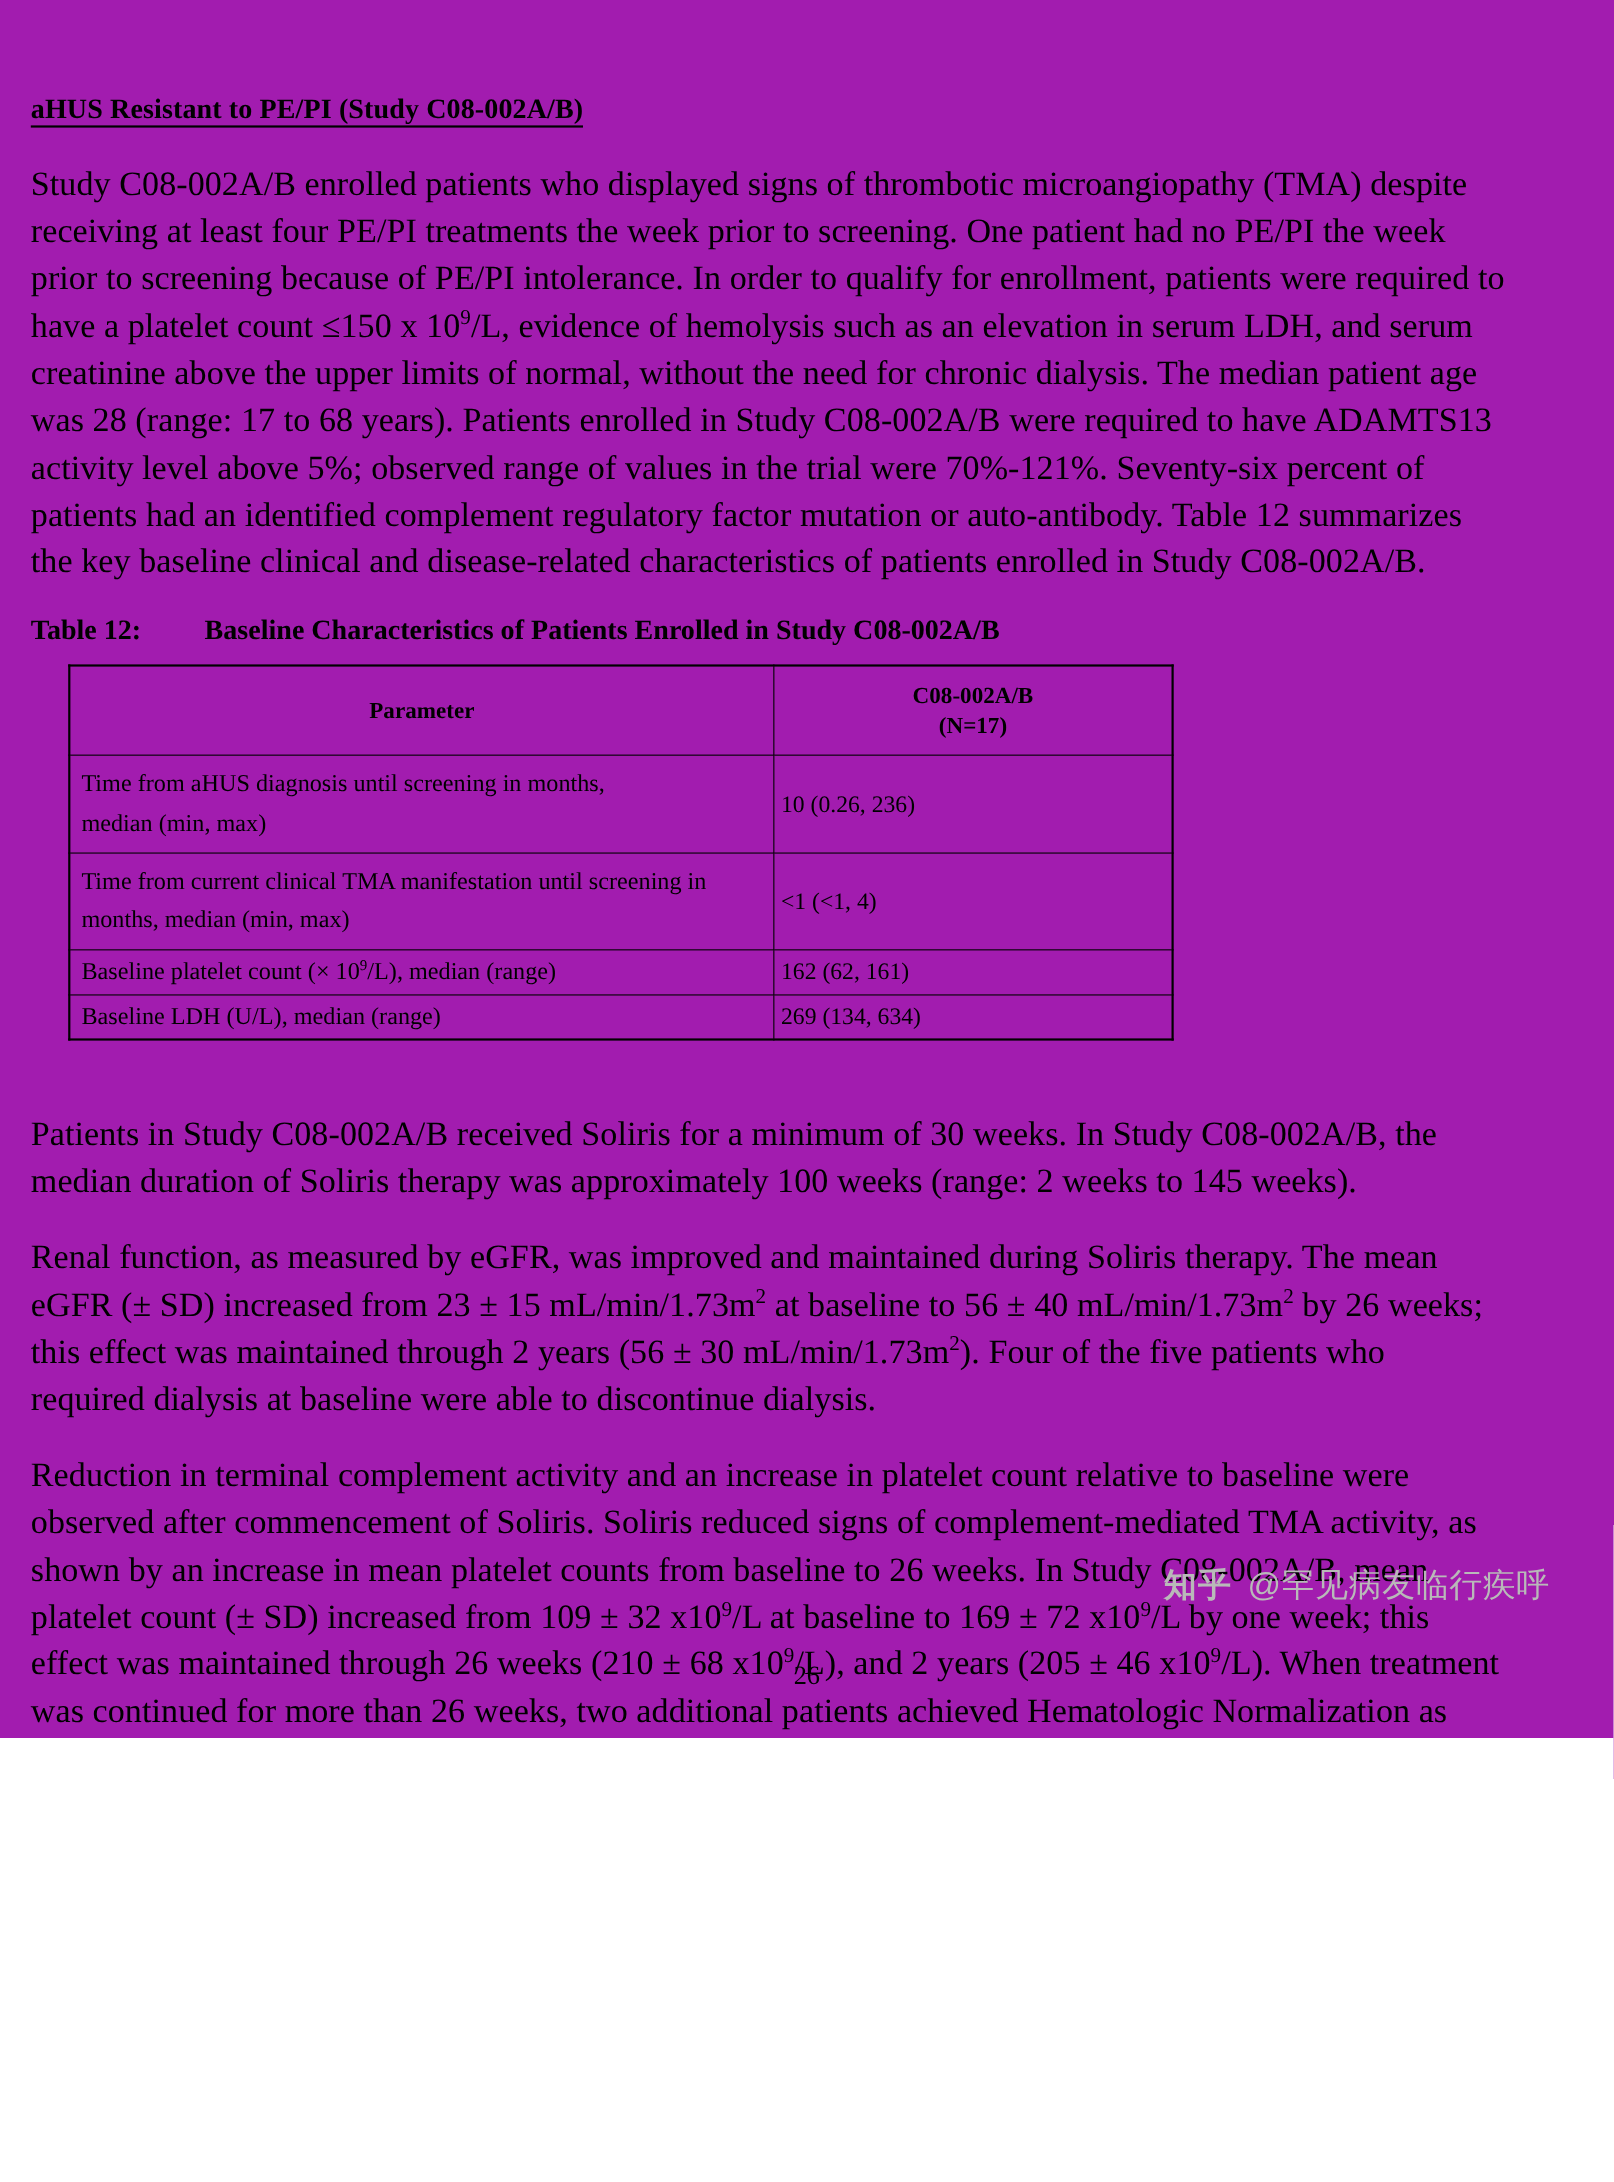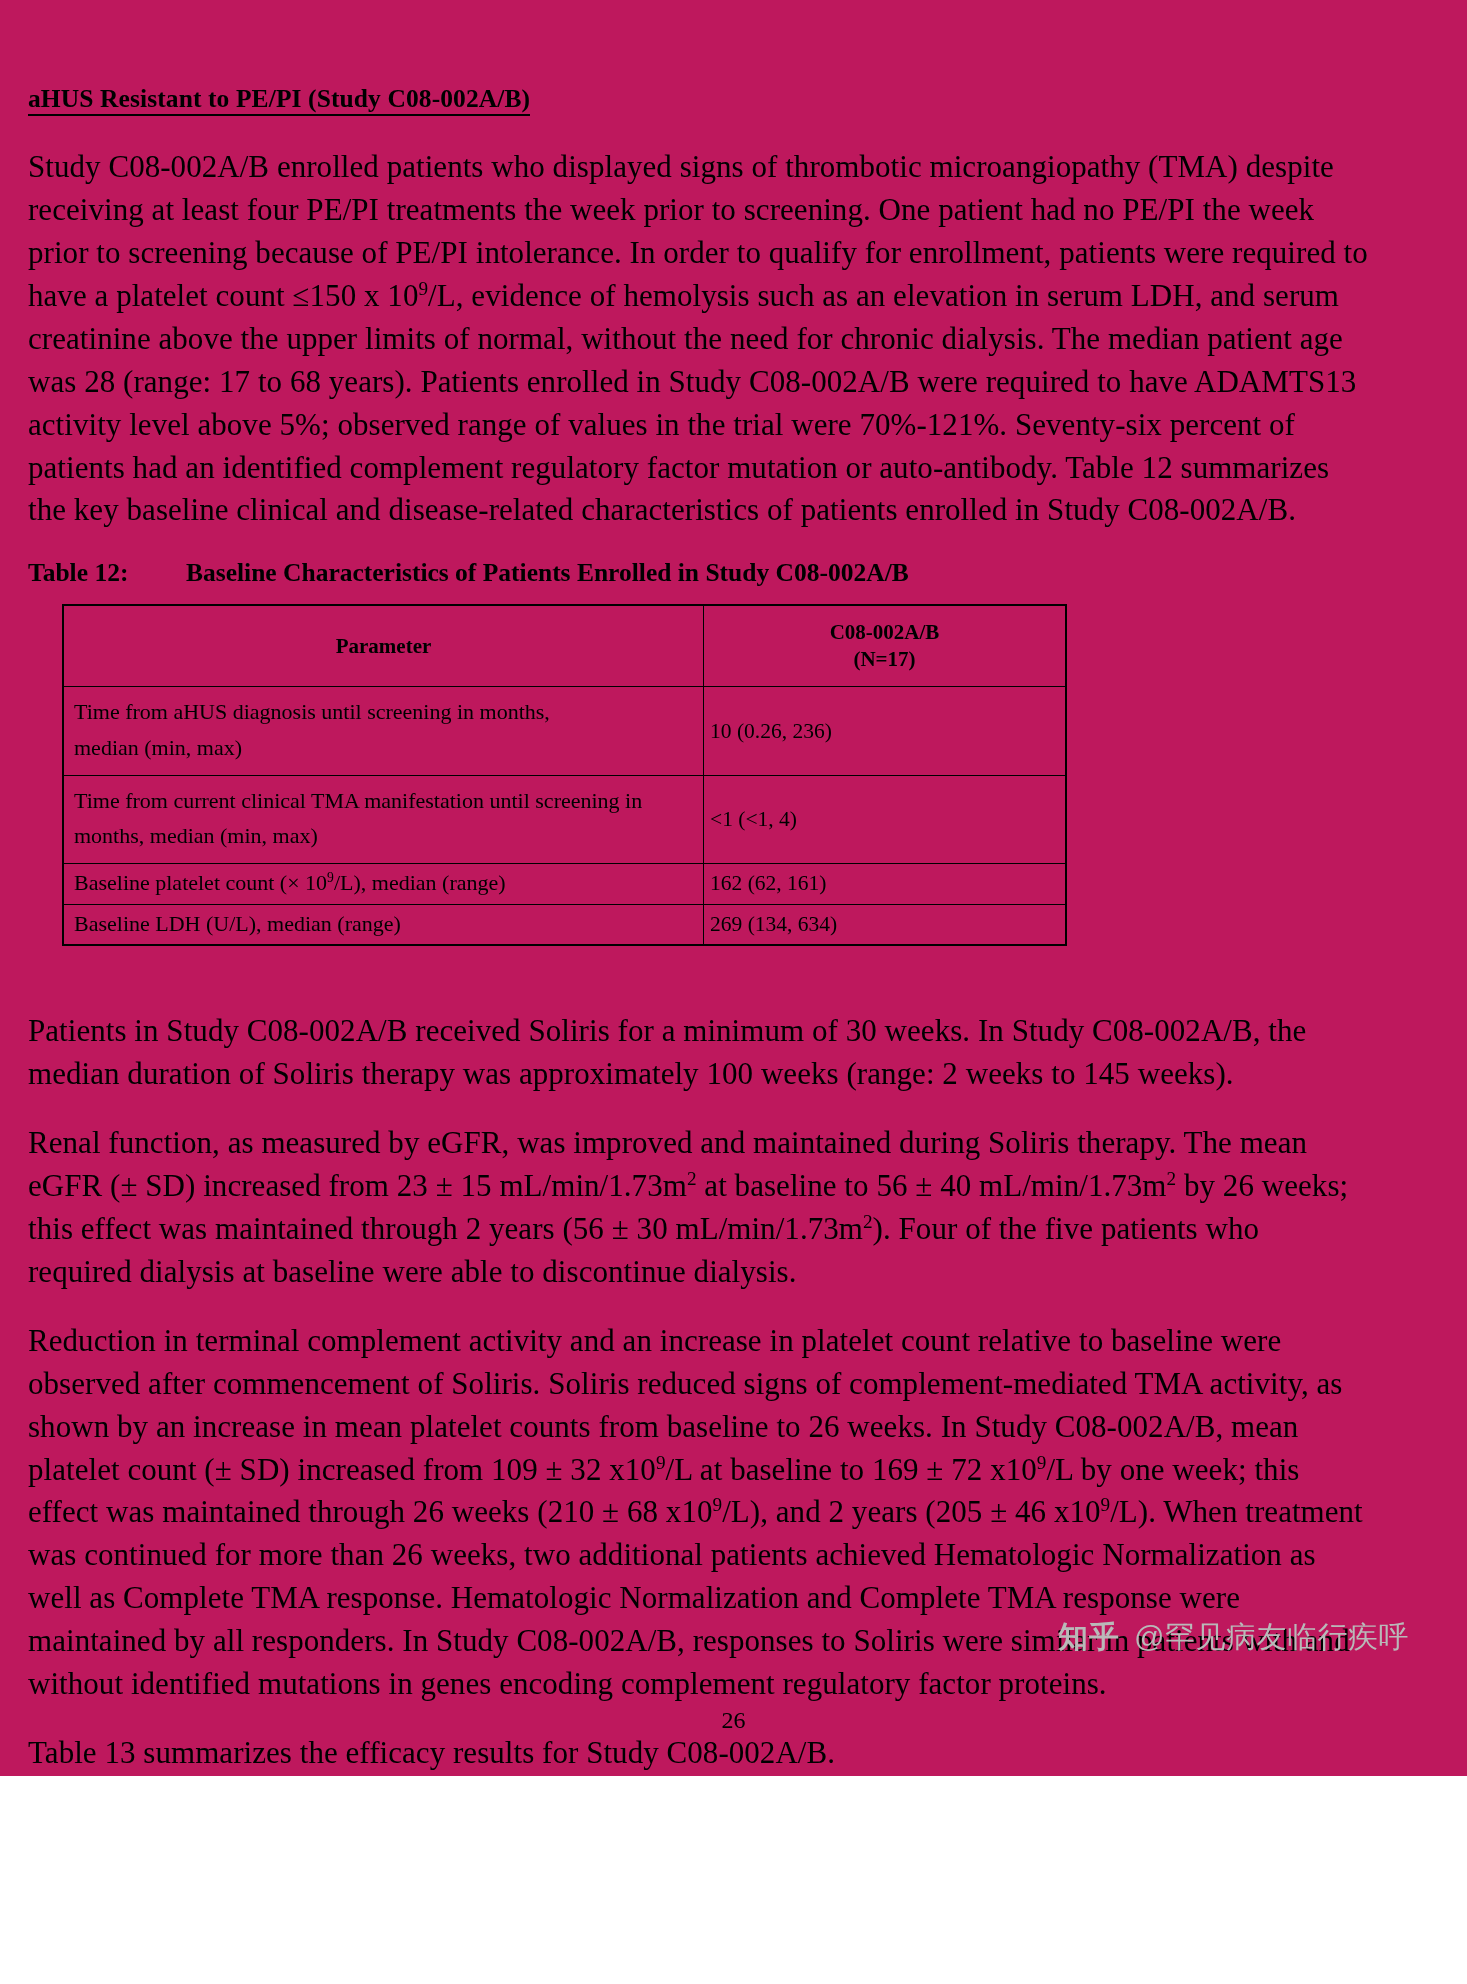--- a/index.html
+++ b/index.html
@@ -7,22 +7,22 @@
     padding: 0;
     background: #ffffff;
   }
   body {
     font-family: "Liberation Serif", "DejaVu Serif", serif;
     color: #000000;
   }
   .page {
     position: relative;
     width: 1467px;
-    height: 1776px;
-    background: #be185d;
+    height: 1580px;
+    background: #a21caf;
     box-sizing: border-box;
     overflow: hidden;
   }
   .content {
     position: absolute;
     left: 28px;
     top: 84px;
     width: 1340px;
   }
   h1.section-heading {

